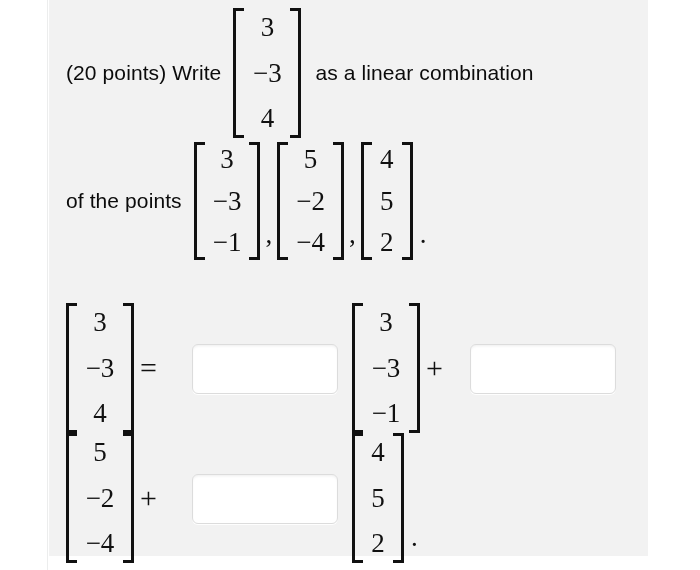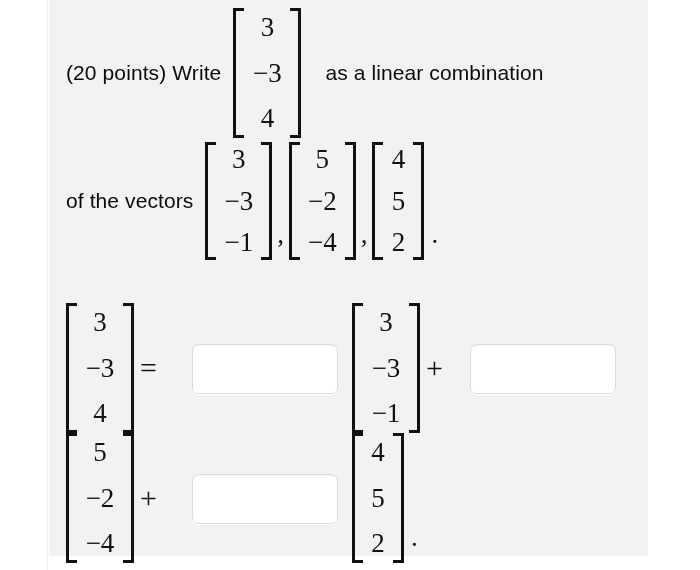--- a/index.html
+++ b/index.html
@@ -173,25 +173,25 @@
     <span class="vec tall" style="margin-left:12px;">
       <span class="brk l"></span>
       <span class="cells">
         <span>3</span>
         <span>−3</span>
         <span>4</span>
       </span>
       <span class="brk r"></span>
     </span>
 
-    <span class="prose" style="margin-left:24px;">as a linear combination</span>
+    <span class="prose" style="margin-left:14px;">as a linear combination</span>
   </div>
 
   <div class="mathline" style="left:66px; top:142px;">
-    <span class="prose">of the vectors</span>
+    <span class="prose">of the points</span>
 
     <span class="vec mid" style="margin-left:12px;">
       <span class="brk l"></span>
       <span class="cells">
         <span>3</span>
         <span>−3</span>
         <span>−1</span>
       </span>
       <span class="brk r"></span>
     </span>

